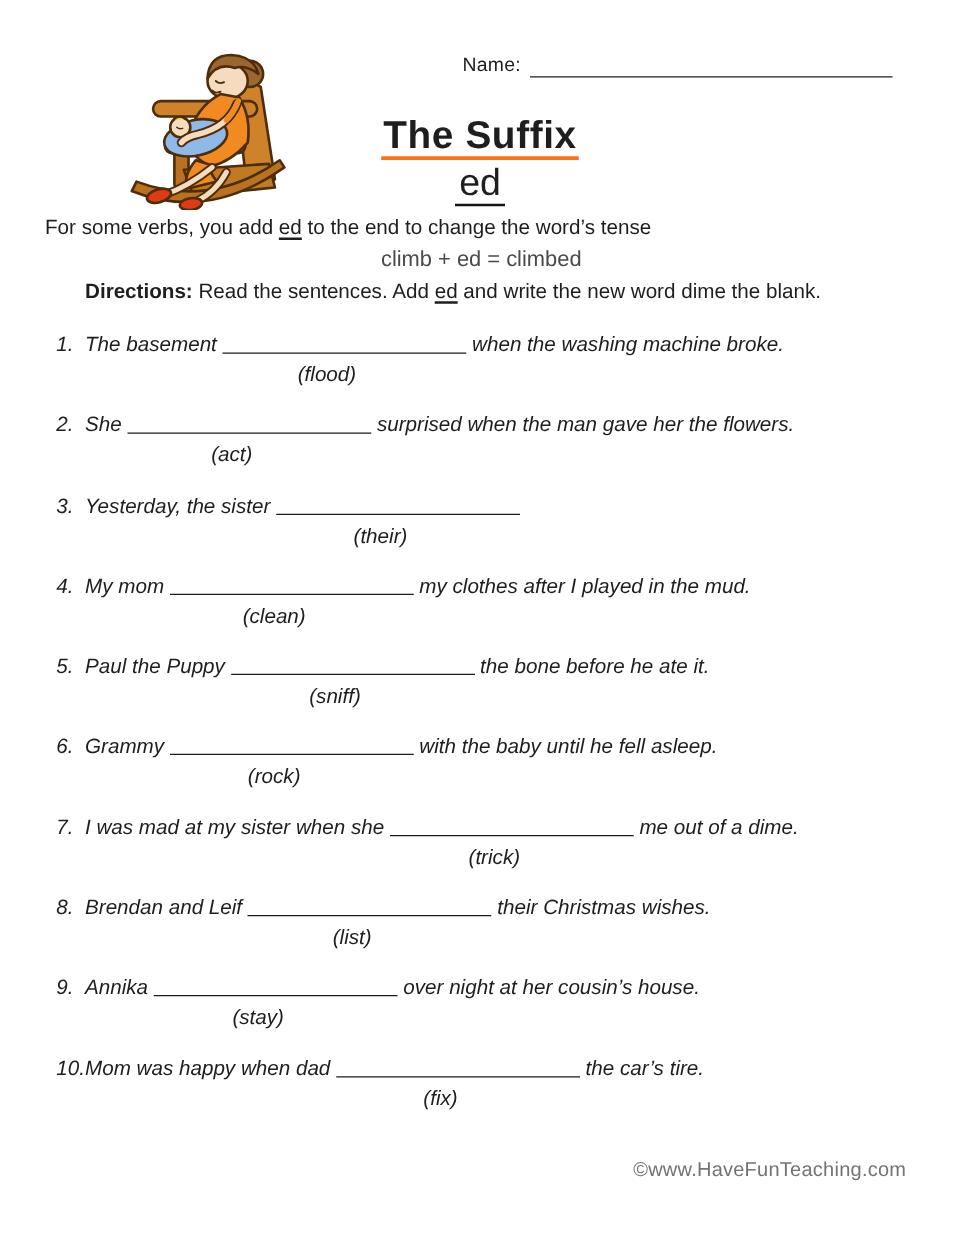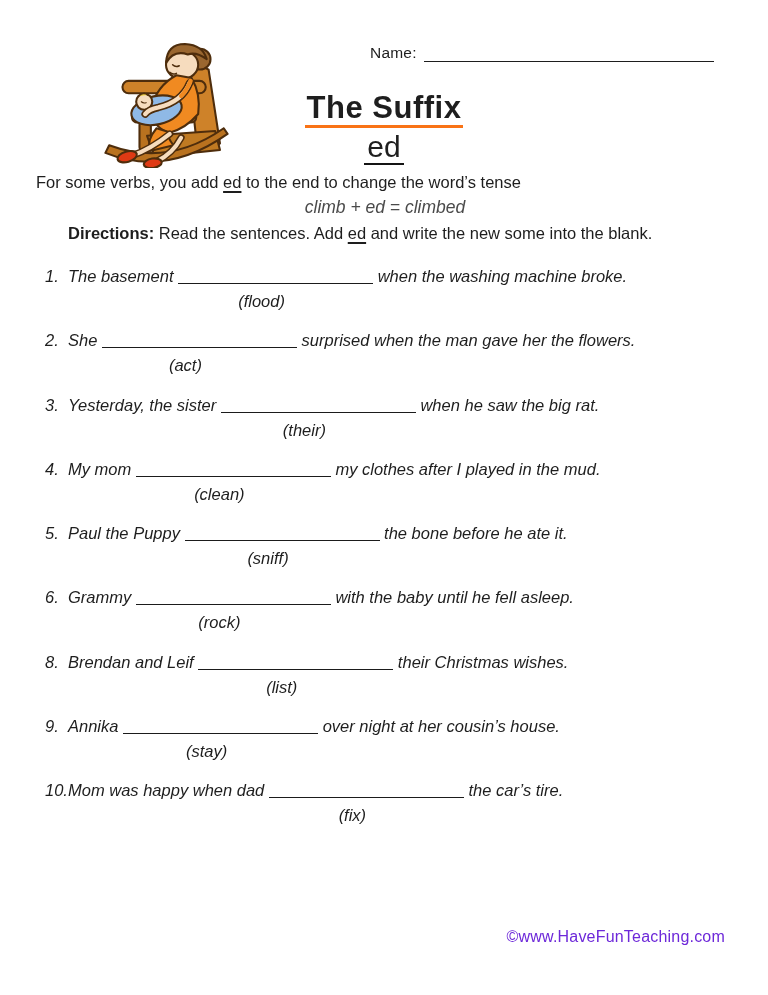--- a/index.html
+++ b/index.html
@@ -20,35 +20,35 @@
   .title-block { position:absolute; left:0; top:92px; width:100%; text-align:center; line-height:1; }
   .title-main { display:inline-block; font-size:31px; font-weight:bold; letter-spacing:.5px;
                 border-bottom:3px solid #f97316; padding:0 2px 2px 2px; }
   .title-sub  { display:block; margin-top:4px; }
   .title-sub span { display:inline-block; font-size:30px; font-weight:400;
                 border-bottom:2.5px solid #141414; padding:0 3px 1px 3px; }
 
   
   .intro { position:absolute; left:36px; right:34px; top:171px; font-size:16.5px; line-height:22px; }
   .intro .ed-u { text-decoration:underline; text-underline-offset:2.5px; text-decoration-thickness:1.5px; }
-  .example-line { text-align:center; font-style:italic; font-size:17.5px; color:#4a4a4a; margin-top:3px; }
+  .example-line { text-align:center; font-size:17.5px; color:#4a4a4a; margin-top:3px; }
   .directions-line { margin-top:4px; }
   .directions-label { font-weight:bold;margin-left:32px; }
 
   
   .items { position:absolute; left:45px; right:26px; top:266px; font-size:16.5px;font-style:italic; }
   .item { position:relative; height:64.3px; line-height:21px; white-space:nowrap; }
   .num { display:inline-block; min-width:23px; }
   .blank { display:inline-block; width:195px; height:14px; vertical-align:-2px;
            border-bottom:1.8px solid #1b1b1b; position:relative; }
   .hint { position:absolute; top:21px; left:50%; transform:translateX(calc(-50% - 14px));
           line-height:20px; white-space:nowrap; }
 
   
-  .footer { position:absolute; right:43px; top:928px; font-size:16px; color:#6d28d9; letter-spacing:.2px; }
+  .footer { position:absolute; right:43px; top:928px; font-size:16px; color:#737373; letter-spacing:.2px; }
 </style>
 </head>
 <body>
 
 <div class="page">
 
   <svg class="clipart" viewBox="0 0 160 150" aria-hidden="true">
     <g stroke="#4e2d0c" stroke-width="2.2" stroke-linejoin="round" stroke-linecap="round">
 
       <path d="M104,46 Q117,40 125,46 L137,124 Q126,133 113,129 Z" fill="#ce8229"></path>
@@ -102,37 +102,38 @@
   </div>
 
   <div class="title-block">
     <span class="title-main">The Suffix</span>
     <span class="title-sub"><span>ed</span></span>
   </div>
 
   <div class="intro">
     <div class="intro-line"><span>For some verbs, you add </span><span class="ed-u">ed</span><span> to the end to change the word’s tense</span></div>
     <div class="example-line">climb + ed = climbed</div>
-    <div class="directions-line"><span class="directions-label">Directions:</span><span> Read the sentences. Add </span><span class="ed-u">ed</span><span> and write the new some into the blank.</span></div>
+    <div class="directions-line"><span class="directions-label">Directions:</span><span> Read the sentences. Add </span><span class="ed-u">ed</span><span> and write the new word dime the blank.</span></div>
   </div>
 
   <div class="items">
 
     <div class="item"><span class="num">1.</span><span>The basement </span><span class="blank"><span class="hint">(flood)</span></span><span> when the washing machine broke.</span></div>
 
     <div class="item"><span class="num">2.</span><span>She </span><span class="blank"><span class="hint">(act)</span></span><span> surprised when the man gave her the flowers.</span></div>
 
-    <div class="item"><span class="num">3.</span><span>Yesterday, the sister </span><span class="blank"><span class="hint">(their)</span></span><span> when he saw the big rat.</span></div>
+    <div class="item"><span class="num">3.</span><span>Yesterday, the sister </span><span class="blank"><span class="hint">(their)</span></span></div>
 
     <div class="item"><span class="num">4.</span><span>My mom </span><span class="blank"><span class="hint">(clean)</span></span><span> my clothes after I played in the mud.</span></div>
 
     <div class="item"><span class="num">5.</span><span>Paul the Puppy </span><span class="blank"><span class="hint">(sniff)</span></span><span> the bone before he ate it.</span></div>
 
     <div class="item"><span class="num">6.</span><span>Grammy </span><span class="blank"><span class="hint">(rock)</span></span><span> with the baby until he fell asleep.</span></div>
 
+    <div class="item"><span class="num">7.</span><span>I was mad at my sister when she </span><span class="blank"><span class="hint">(trick)</span></span><span> me out of a dime.</span></div>
 
     <div class="item"><span class="num">8.</span><span>Brendan and Leif </span><span class="blank"><span class="hint">(list)</span></span><span> their Christmas wishes.</span></div>
 
     <div class="item"><span class="num">9.</span><span>Annika </span><span class="blank"><span class="hint">(stay)</span></span><span> over night at her cousin’s house.</span></div>
 
     <div class="item"><span class="num">10.</span><span>Mom was happy when dad </span><span class="blank"><span class="hint">(fix)</span></span><span> the car’s tire.</span></div>
 
   </div>
 
   <div class="footer">©www.HaveFunTeaching.com</div>

